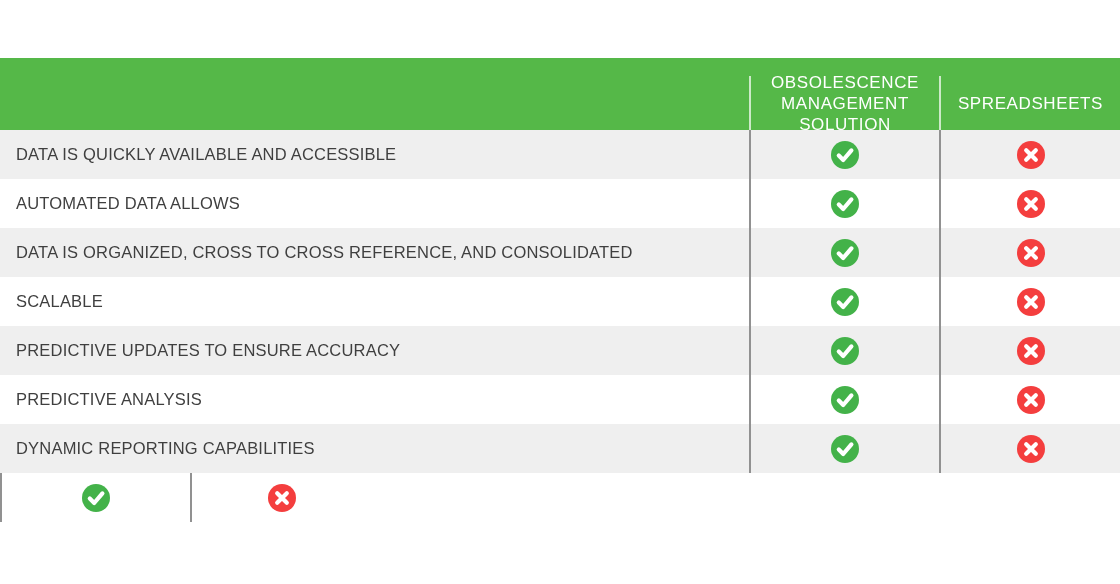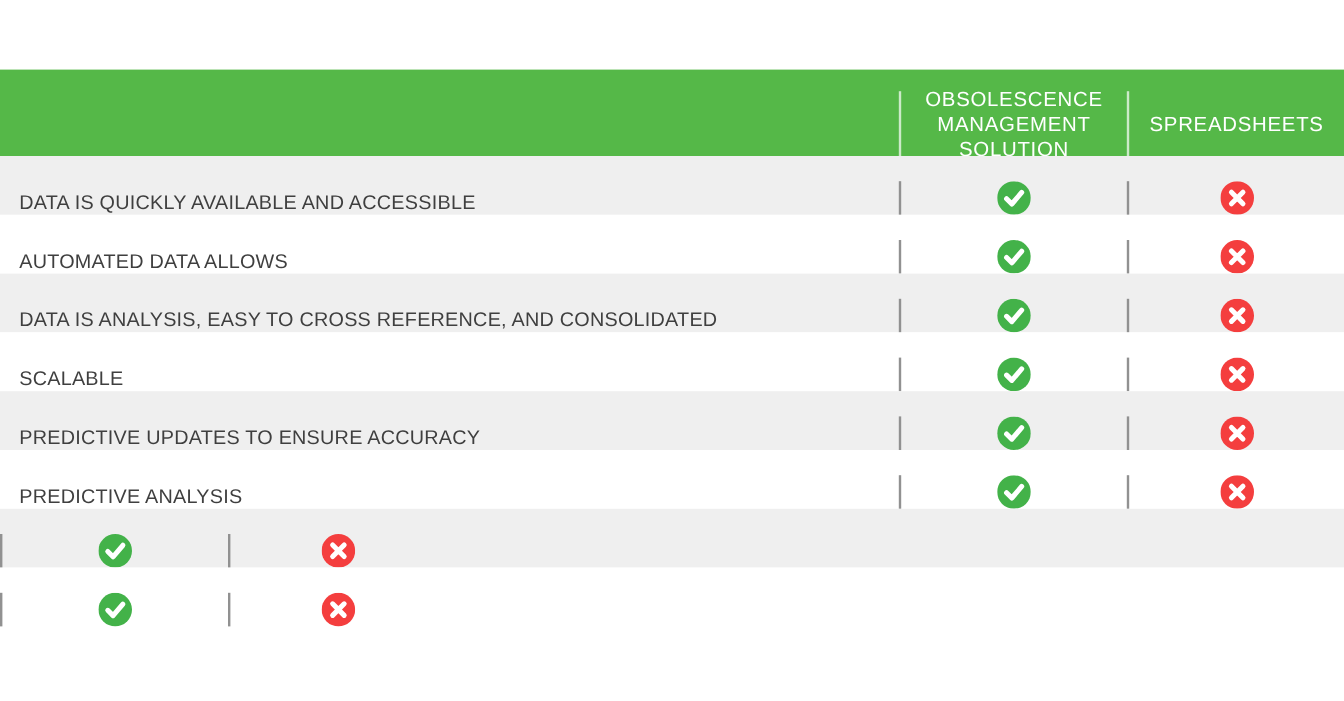--- a/index.html
+++ b/index.html
@@ -56,21 +56,20 @@
   }
   .table-body {
     flex: 1;
     display: flex;
     flex-direction: column;
   }
   .row {
     flex: 1;
     display: flex;
     background: #ffffff;
-    align-items: flex-end;
   }
   .row:nth-child(odd) { background: var(--row-alt); }
   .feature-cell {
     flex: 1;
     display: flex;
     align-items: center;
     padding-left: 16px;
     font-size: 16.5px;
     letter-spacing: 0.2px;
     color: var(--text-dark);
@@ -134,21 +133,21 @@
 </div>
     <div class="icon-cell col-spreadsheets spreadsheets-slot">
   <svg class="mark-icon cross-icon" width="28" height="28" viewBox="0 0 28 28" aria-hidden="true">
     <circle class="icon-circle" cx="14" cy="14" r="14"></circle>
     <path class="icon-stroke" d="M9.2 9.2 L18.8 18.8 M18.8 9.2 L9.2 18.8"></path>
   </svg>
 </div>
   </div>
 
   <div class="row">
-    <div class="feature-cell">DATA IS ANALYSIS, EASY TO CROSS REFERENCE, AND CONSOLIDATED</div>
+    <div class="feature-cell">DATA IS ORGANIZED, CROSS TO CROSS REFERENCE, AND CONSOLIDATED</div>
     <div class="icon-cell col-solution solution-slot">
   <svg class="mark-icon check-icon" width="28" height="28" viewBox="0 0 28 28" aria-hidden="true">
     <circle class="icon-circle" cx="14" cy="14" r="14"></circle>
     <path class="icon-stroke" d="M7.8 14.6 L12.2 19 L20.4 9.4"></path>
   </svg>
 </div>
     <div class="icon-cell col-spreadsheets spreadsheets-slot">
   <svg class="mark-icon cross-icon" width="28" height="28" viewBox="0 0 28 28" aria-hidden="true">
     <circle class="icon-circle" cx="14" cy="14" r="14"></circle>
     <path class="icon-stroke" d="M9.2 9.2 L18.8 18.8 M18.8 9.2 L9.2 18.8"></path>
@@ -199,20 +198,21 @@
 </div>
     <div class="icon-cell col-spreadsheets spreadsheets-slot">
   <svg class="mark-icon cross-icon" width="28" height="28" viewBox="0 0 28 28" aria-hidden="true">
     <circle class="icon-circle" cx="14" cy="14" r="14"></circle>
     <path class="icon-stroke" d="M9.2 9.2 L18.8 18.8 M18.8 9.2 L9.2 18.8"></path>
   </svg>
 </div>
   </div>
 
   <div class="row">
+    <div class="feature-cell">DYNAMIC REPORTING CAPABILITIES</div>
     <div class="icon-cell col-solution solution-slot">
   <svg class="mark-icon check-icon" width="28" height="28" viewBox="0 0 28 28" aria-hidden="true">
     <circle class="icon-circle" cx="14" cy="14" r="14"></circle>
     <path class="icon-stroke" d="M7.8 14.6 L12.2 19 L20.4 9.4"></path>
   </svg>
 </div>
     <div class="icon-cell col-spreadsheets spreadsheets-slot">
   <svg class="mark-icon cross-icon" width="28" height="28" viewBox="0 0 28 28" aria-hidden="true">
     <circle class="icon-circle" cx="14" cy="14" r="14"></circle>
     <path class="icon-stroke" d="M9.2 9.2 L18.8 18.8 M18.8 9.2 L9.2 18.8"></path>

